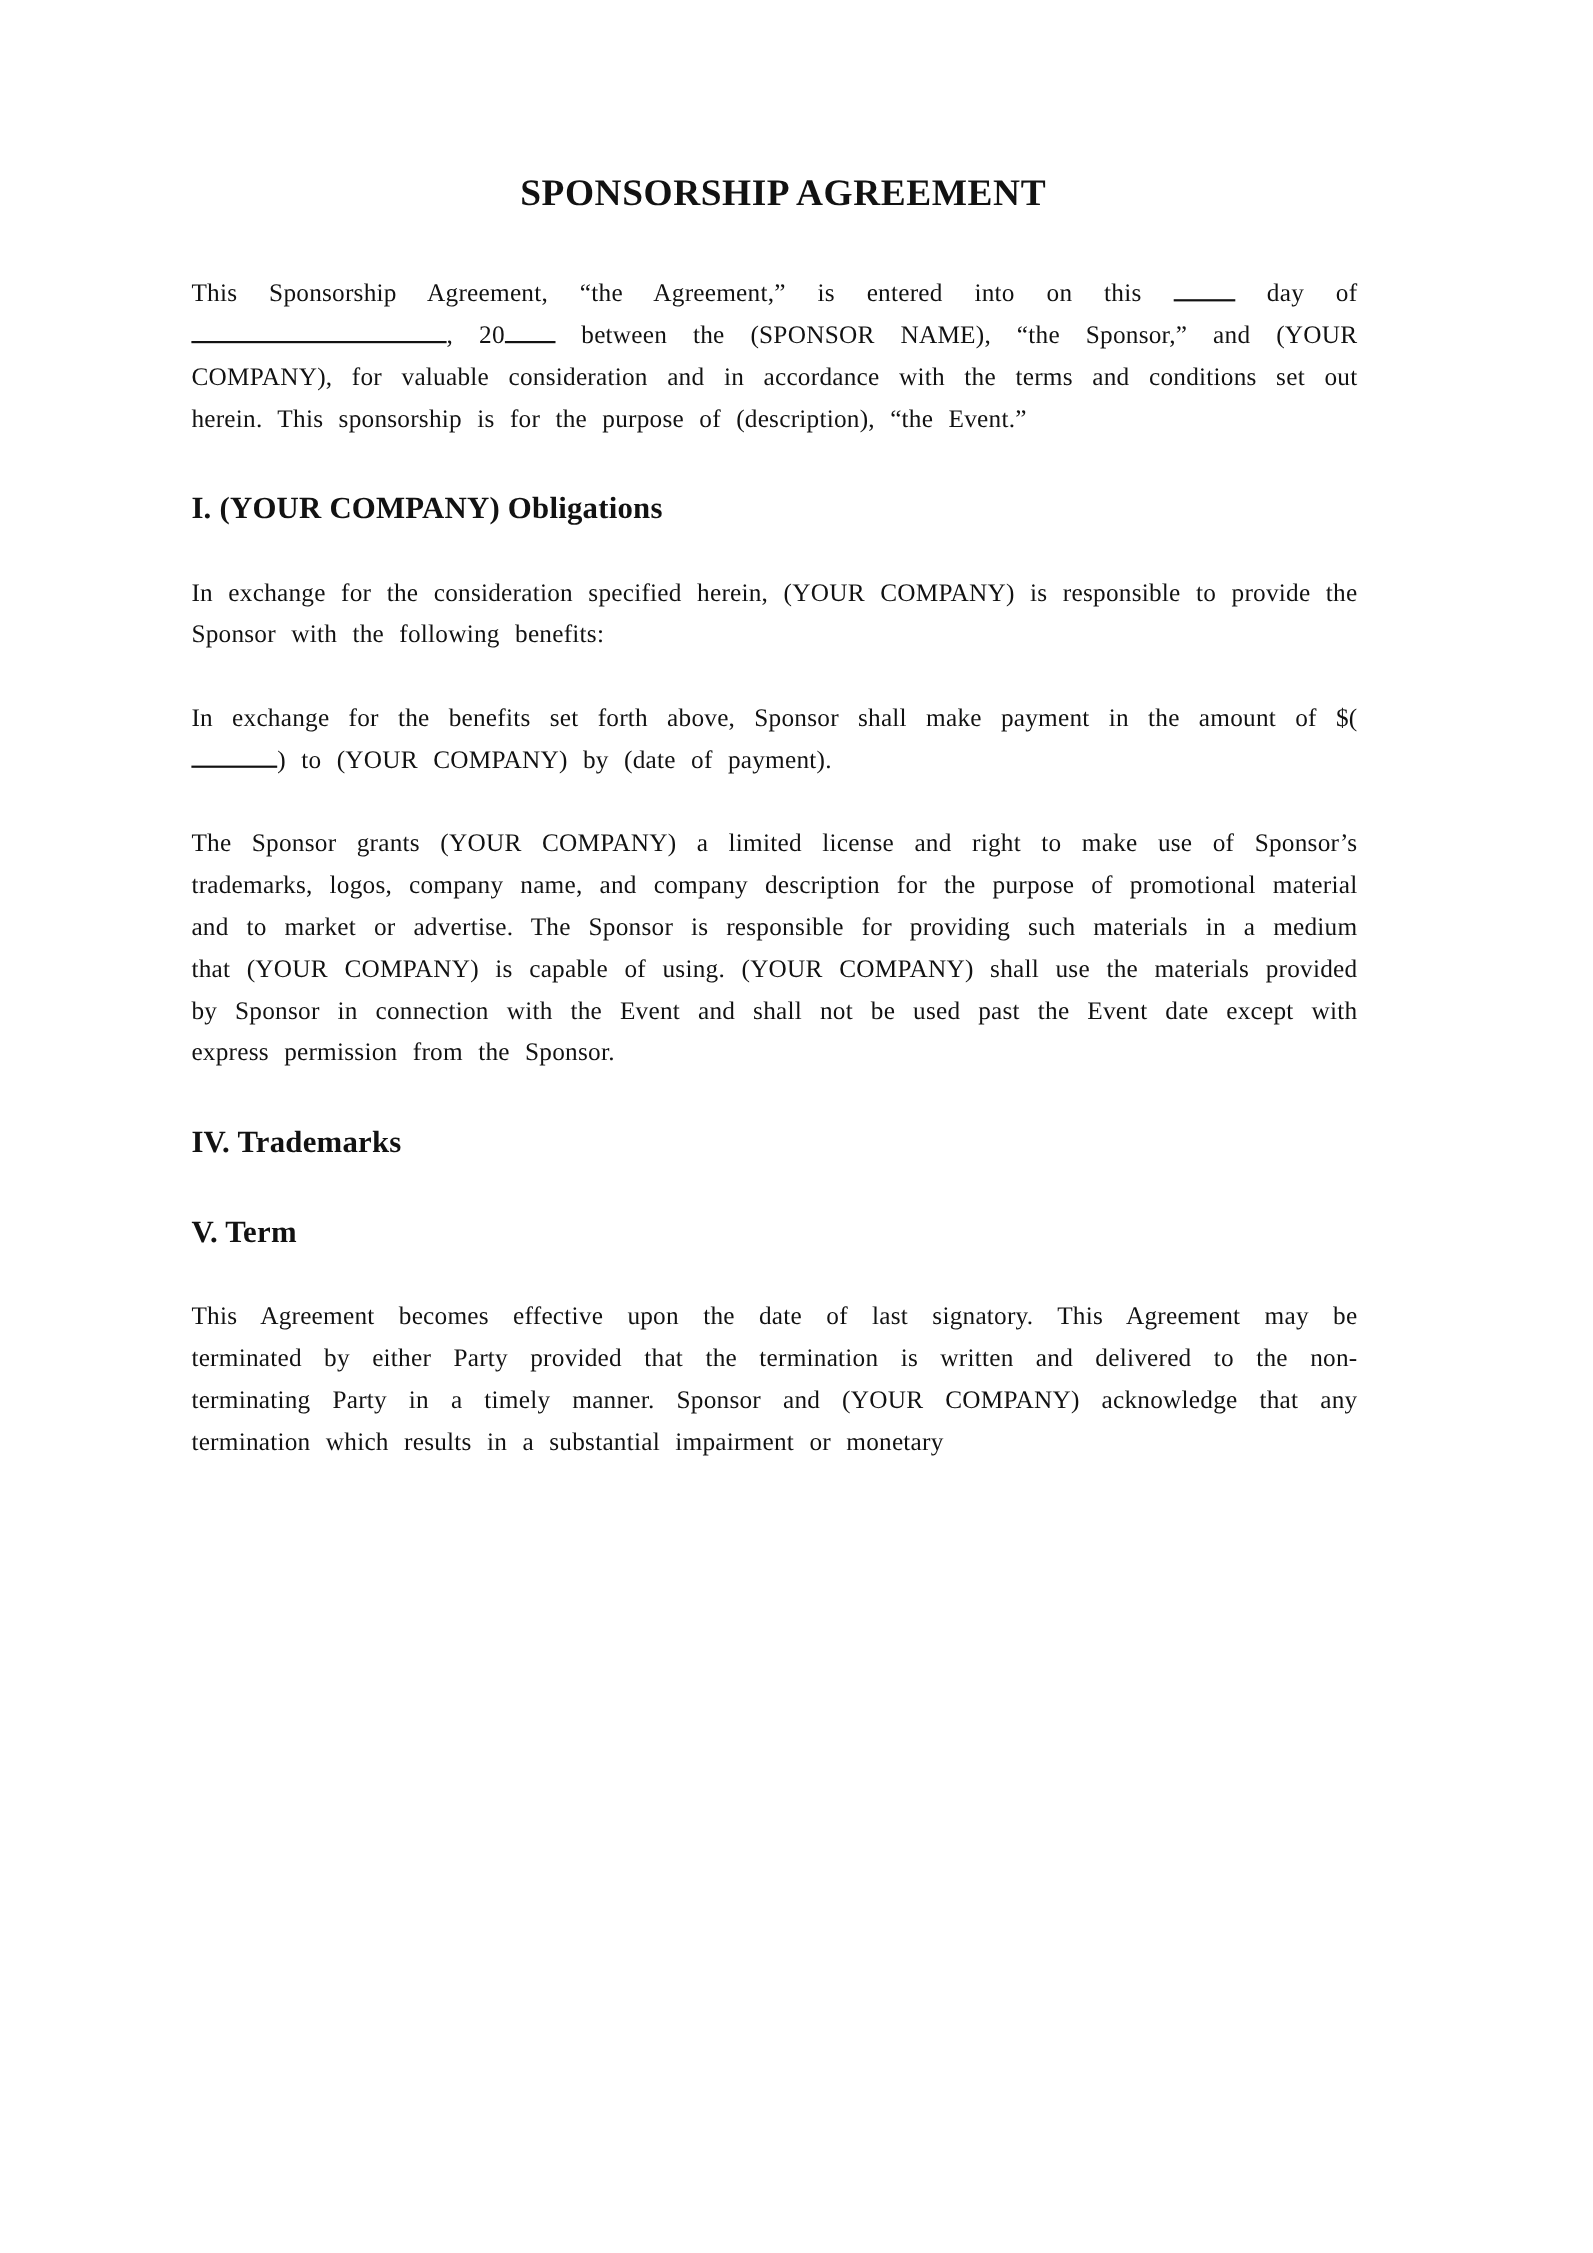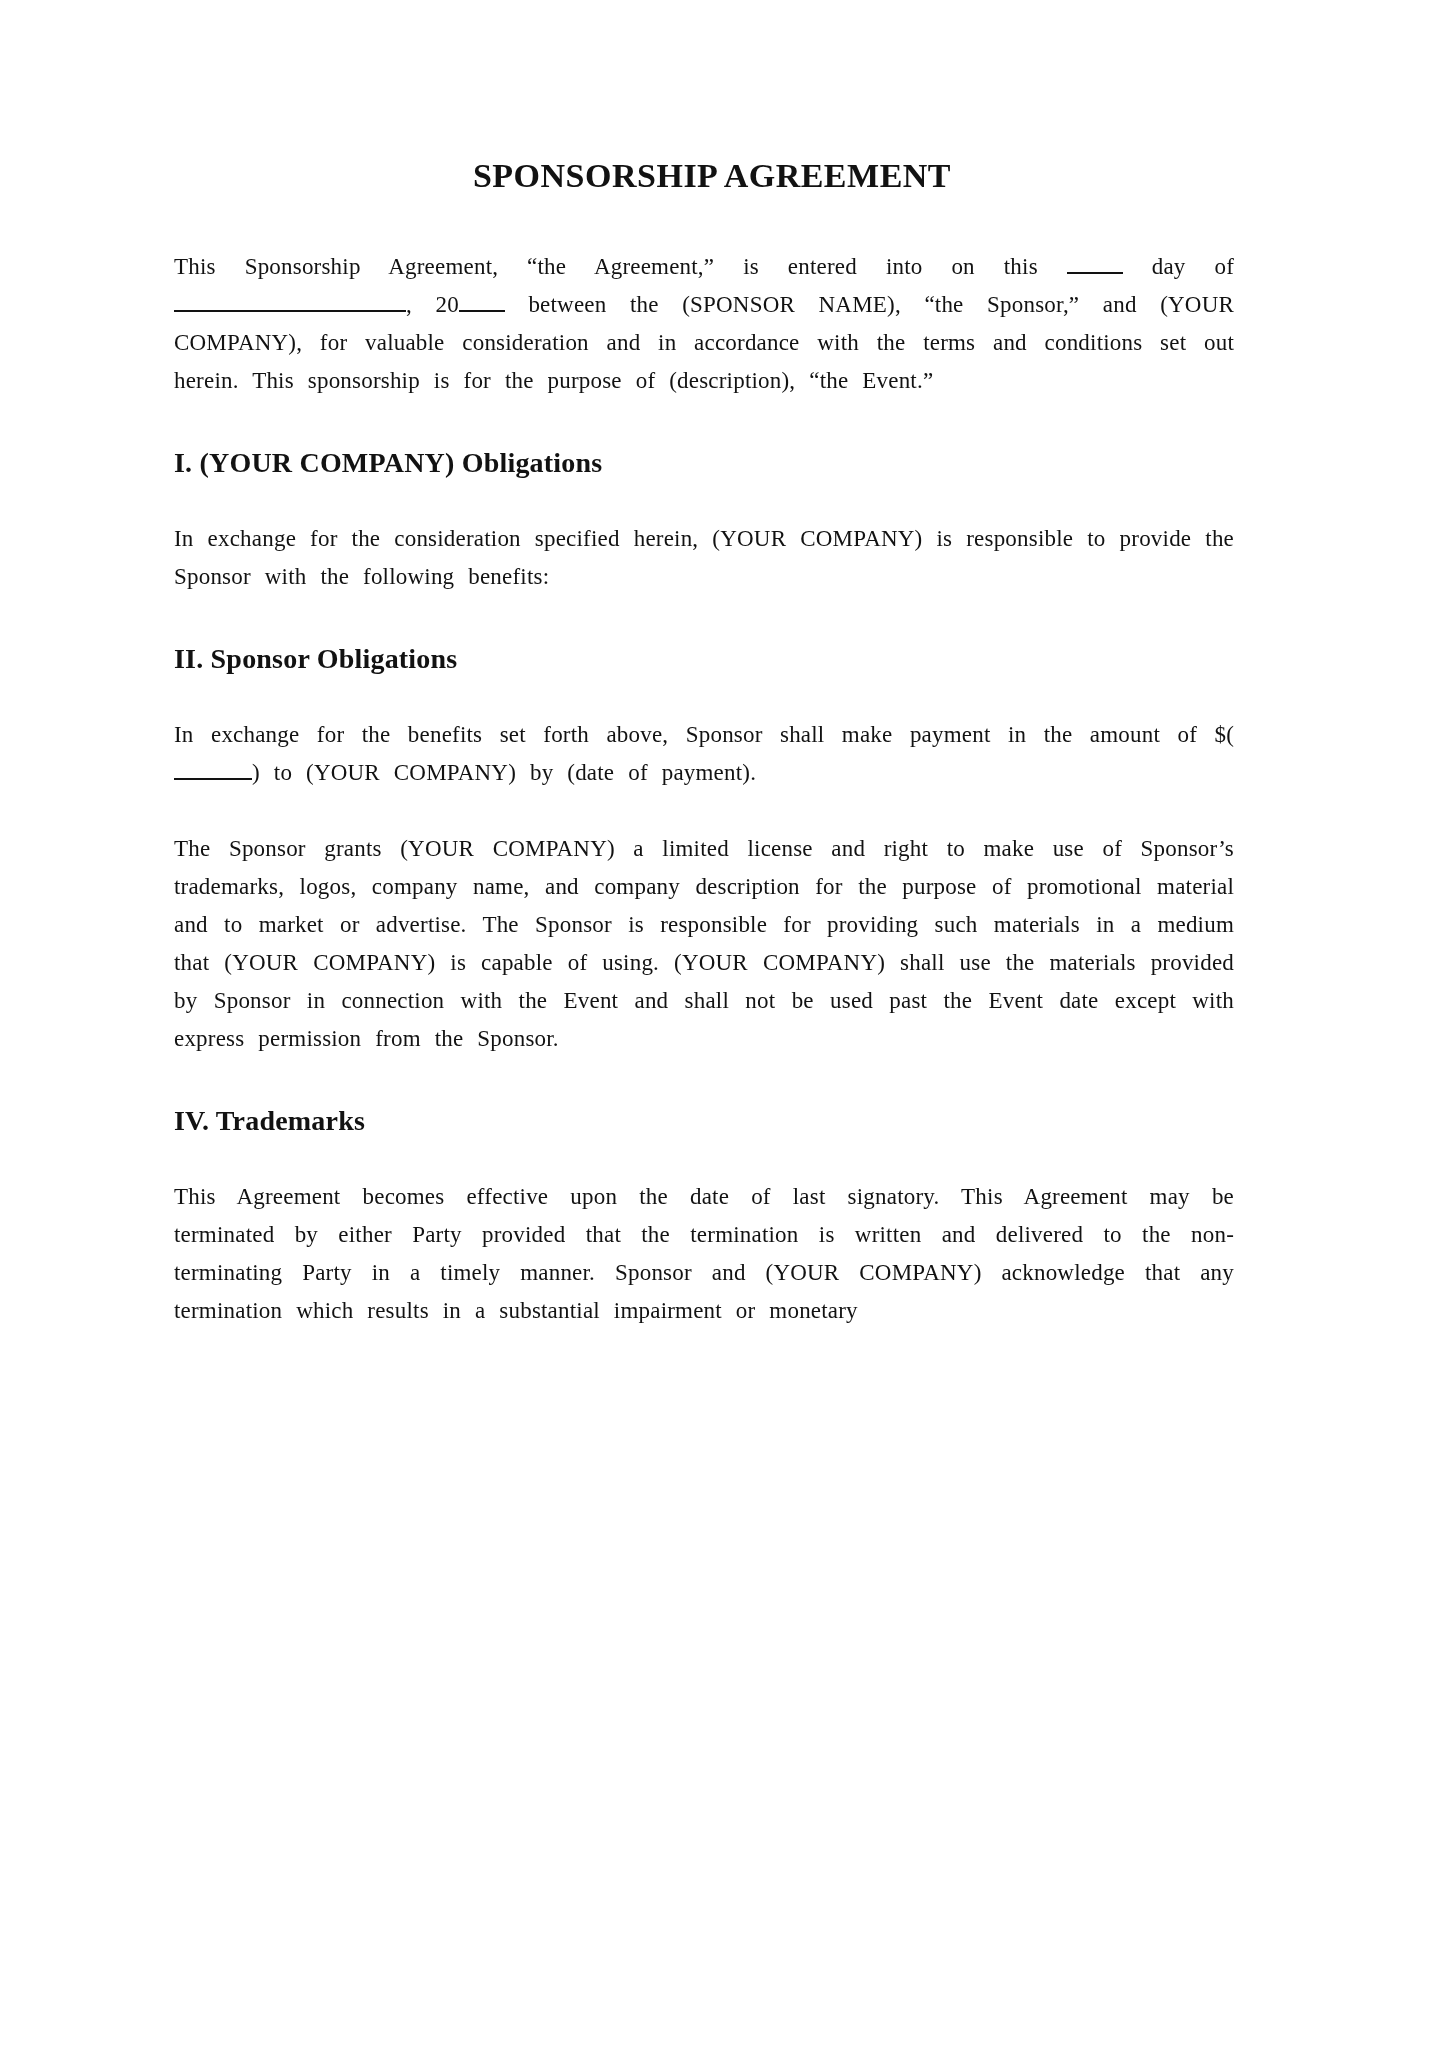--- a/index.html
+++ b/index.html
@@ -68,30 +68,30 @@
     <h1 class="doc-title">SPONSORSHIP AGREEMENT</h1>
 
     <p class="para intro">This Sponsorship Agreement, “the Agreement,” is entered into on this <span class="blank blank-sm"></span> day of <span class="blank blank-lg"></span>, 20<span class="blank blank-xs"></span> between the (SPONSOR NAME), “the Sponsor,” and (YOUR COMPANY), for valuable consideration and in accordance with the terms and conditions set out herein. This sponsorship is for the purpose of (description), “the Event.”</p>
 
     <section>
       <h2 class="heading">I. (YOUR COMPANY) Obligations</h2>
       <p class="para">In exchange for the consideration specified herein, (YOUR COMPANY) is responsible to provide the Sponsor with the following benefits:</p>
     </section>
 
     <section>
-      <h2 class="heading">II. Sponsor Obligations</h2>
       <p class="para">In exchange for the benefits set forth above, Sponsor shall make payment in the amount of $(<span class="blank blank-md"></span>) to (YOUR COMPANY) by (date of payment).</p>
     </section>
 
     <section>
       <p class="para">The Sponsor grants (YOUR COMPANY) a limited license and right to make use of Sponsor’s trademarks, logos, company name, and company description for the purpose of promotional material and to market or advertise. The Sponsor is responsible for providing such materials in a medium that (YOUR COMPANY) is capable of using. (YOUR COMPANY) shall use the materials provided by Sponsor in connection with the Event and shall not be used past the Event date except with express permission from the Sponsor.</p>
     </section>
 
     <section>
       <h2 class="heading">IV. Trademarks</h2>
     </section>
 
     <section>
+      <h2 class="heading">V. Term</h2>
       <p class="para">This Agreement becomes effective upon the date of last signatory. This Agreement may be terminated by either Party provided that the termination is written and delivered to the non-terminating Party in a timely manner. Sponsor and (YOUR COMPANY) acknowledge that any termination which results in a substantial impairment or monetary</p>
     </section>
 
   </div>
 </div>
 
 </body></html>

